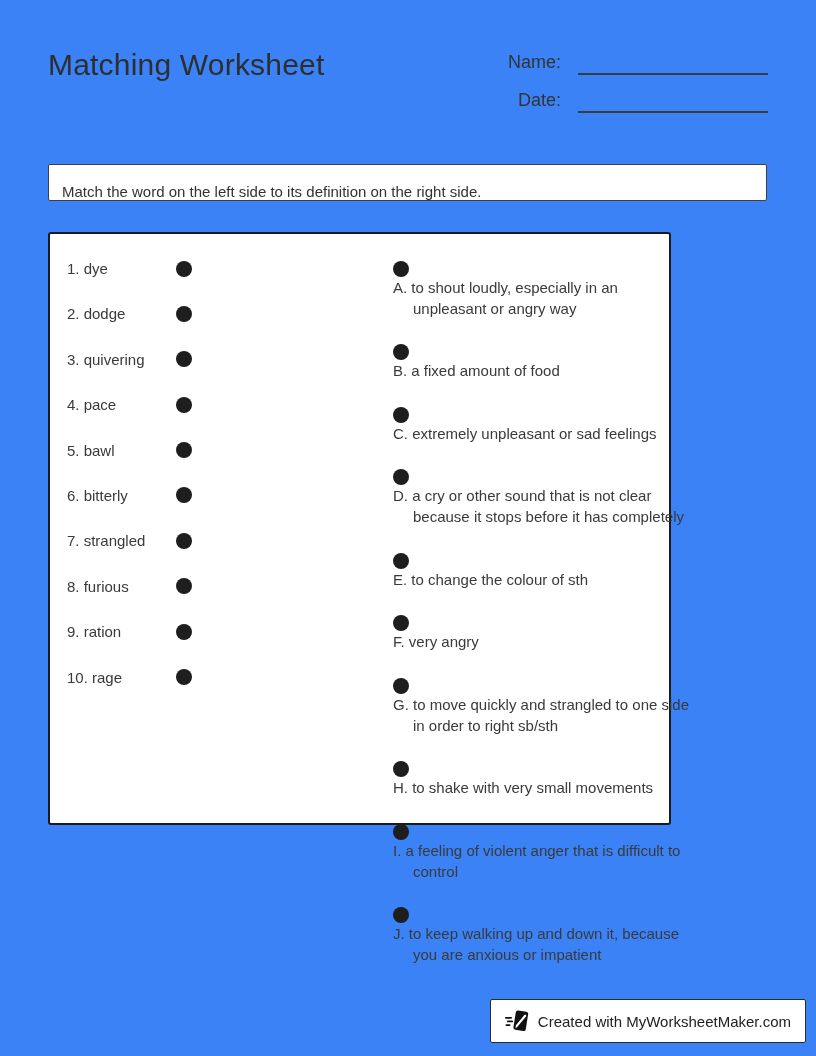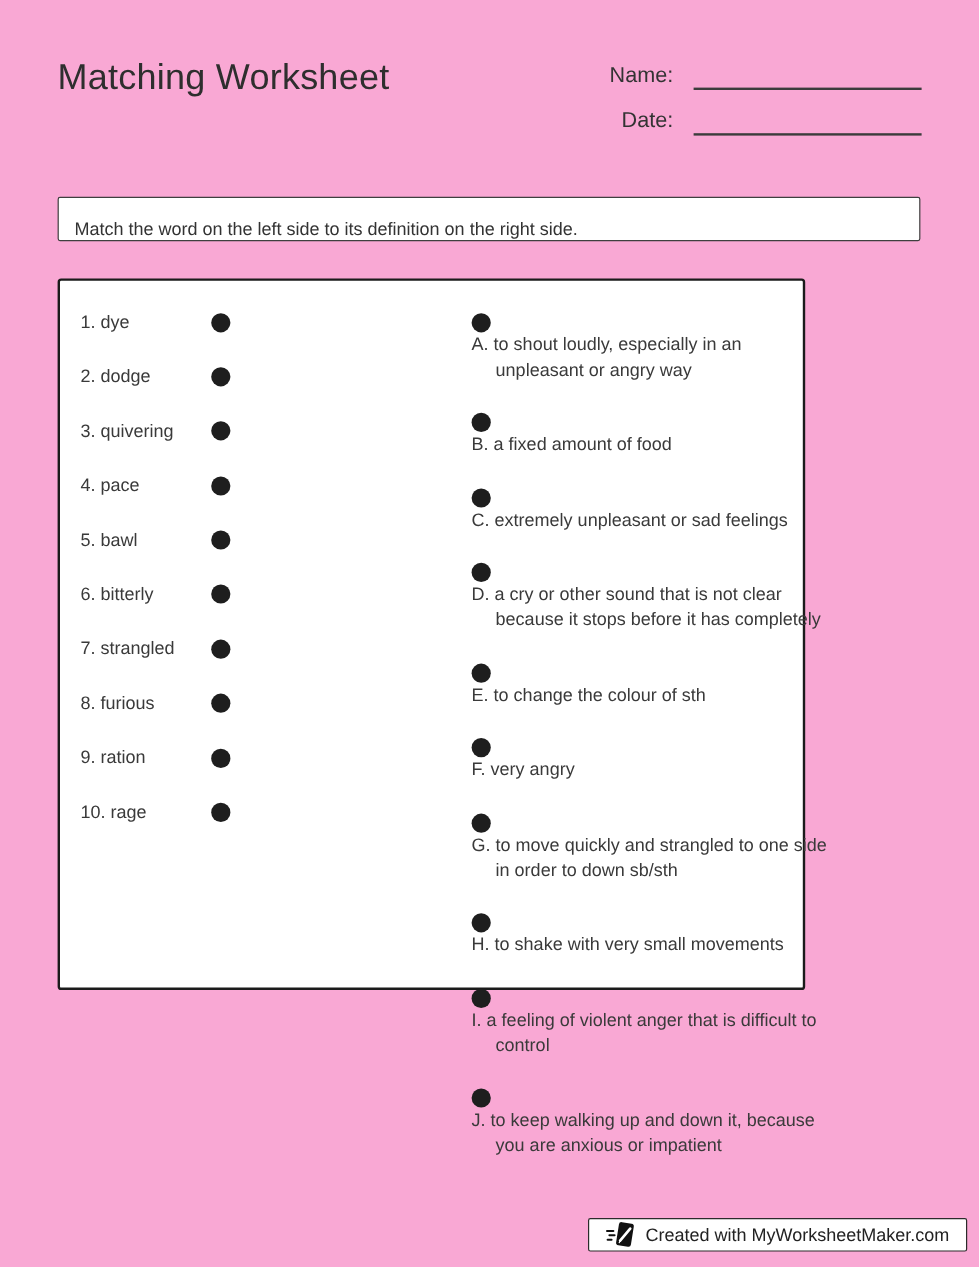--- a/index.html
+++ b/index.html
@@ -1,21 +1,21 @@
 <!DOCTYPE html>
 <html><head>
 <meta charset="utf-8">
 <style>
   * { margin: 0; padding: 0; box-sizing: border-box; }
   html, body { background: #ffffff; }
   .page {
     position: relative;
     width: 816px;
     height: 1056px;
-    background: #f9a8d4;
+    background: #3b82f6;
     font-family: "Liberation Sans", sans-serif;
     color: #3a3a3a;
     overflow: hidden;
   }
   
   .title {
     position: absolute;
     left: 48px; top: 48px;
     font-size: 30px;
     font-weight: 500;
@@ -100,21 +100,21 @@
     flex-shrink: 0;
   }
   .def-row .dot { margin-top: 2.5px; margin-right: 28px; }
   .def-text { display: block; }
   .def-line { display: block; }
   .def-line.cont { padding-left: 20px; }
   
   .footer-box {
     position: absolute;
     right: 10px; bottom: 13px;
-    height: 28px;
+    height: 44px;
     border: 1.5px solid #2b2b2b;
     border-radius: 2px;
     display: flex;
     align-items: center;
     gap: 9px;
     padding: 0 14px;
     font-size: 15px;
     color: #222222;
     background: #ffffff;
   }
@@ -236,21 +236,21 @@
     <span class="dot"></span>
     <span class="def-text">
             <span class="def-line">F. very angry</span>
           </span>
   </div>
 
   <div class="def-row">
     <span class="dot"></span>
     <span class="def-text">
             <span class="def-line">G. to move quickly and strangled to one side</span>
-            <span class="def-line cont">in order to down sb/sth</span>
+            <span class="def-line cont">in order to right sb/sth</span>
           </span>
   </div>
 
   <div class="def-row">
     <span class="dot"></span>
     <span class="def-text">
             <span class="def-line">H. to shake with very small movements</span>
           </span>
   </div>
 

